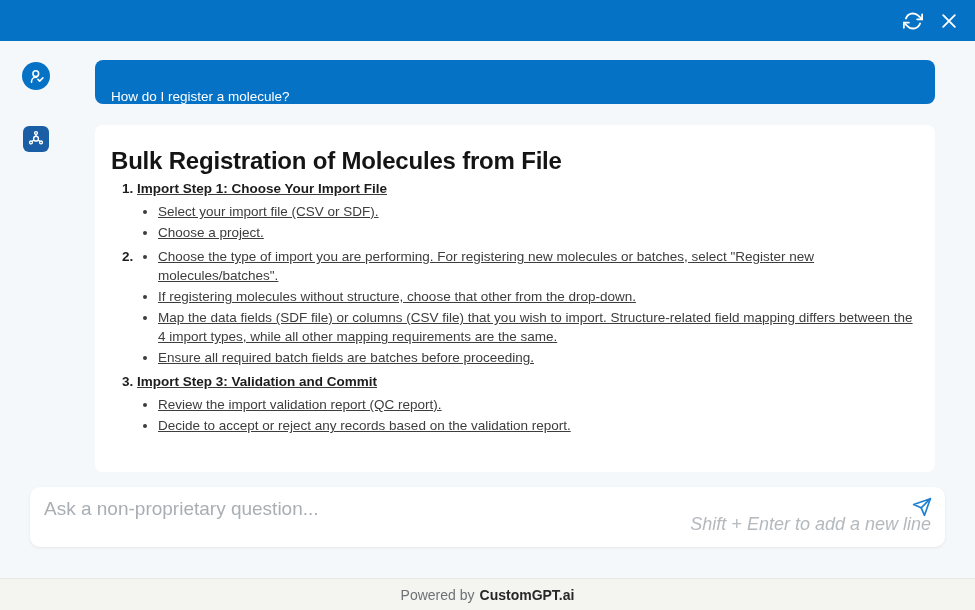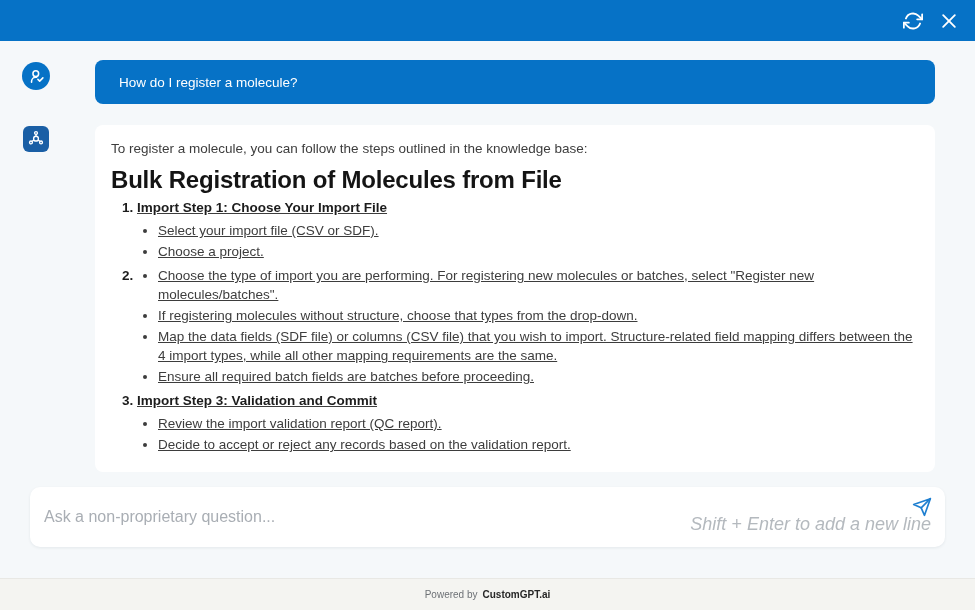--- a/index.html
+++ b/index.html
@@ -27,22 +27,22 @@
     position: absolute; left: 22px; top: 62px;
     width: 28px; height: 28px; border-radius: 50%;
     background: #0672c6;
     display: flex; align-items: center; justify-content: center;
   }
   .user-bubble {
     position: absolute; left: 95px; top: 60px;
     width: 840px; height: 44px;
     background: #0672c6; border-radius: 8px;
     color: #ffffff; font-size: 13.5px;
-    display: flex; align-items: center;
-    padding: 0 24px;
+    display: flex; align-items: flex-end;
+    padding: 0 16px;
   }
 
   
   .bot-avatar {
     position: absolute; left: 23px; top: 126px;
     width: 26px; height: 26px; border-radius: 6px;
     background: #1a5fa5;
     display: flex; align-items: center; justify-content: center;
   }
   .bot-card {
@@ -74,44 +74,44 @@
   .bot-card ul > li { margin: 2px 0; }
 
   
   .input-box {
     position: absolute; left: 30px; top: 487px;
     width: 915px; height: 60px;
     background: #ffffff; border-radius: 10px;
     box-shadow: 0 1px 3px rgba(30,50,70,0.08);
   }
   .question-input {
-    position: absolute; left: 0; top: 8px;
+    position: absolute; left: 0; top: 0;
     width: 860px; height: 34px;
     border: none; outline: none; background: transparent;
     padding: 10px 0 0 14px;
     font-family: "Liberation Sans", sans-serif;
-    font-size: 16px; color: #444;
+    font-size: 19px; color: #444;
   }
   .question-input::placeholder { color: #a9aeb4; opacity: 1; }
   .send-btn {
     position: absolute; right: 13px; top: 10px;
     width: 20px; height: 20px; cursor: pointer;
   }
   .input-hint {
     position: absolute; right: 14px; bottom: 12px;
     font-size: 18px; color: #b4b9be; font-style: italic;
   }
 
   
   .footer {
     position: absolute; left: 0; top: 578px;
     width: 975px; height: 32px;
     background: #f4f4f1; border-top: 1px solid #e8e8e4;
     display: flex; align-items: center; justify-content: center;
-    font-size: 10px; color: #6d7176;
+    font-size: 14px; color: #6d7176;
   }
   .footer .brand { font-weight: 700; color: #272727; margin-left: 5px; }
 </style>
 </head>
 <body>
 
 <div class="header">
   <svg class="hdr-icon" viewBox="0 0 24 24" fill="none" stroke="#ffffff" stroke-width="2.2" stroke-linecap="round" stroke-linejoin="round">
     <polyline points="23 4 23 10 17 10"></polyline>
     <polyline points="1 20 1 14 7 14"></polyline>
@@ -140,34 +140,33 @@
     <line x1="12" y1="8.3" x2="12" y2="5.6"></line>
     <circle cx="12" cy="4" r="1.9"></circle>
     <line x1="9.3" y1="13.2" x2="6.7" y2="15.3"></line>
     <circle cx="5.3" cy="16.6" r="1.9"></circle>
     <line x1="14.7" y1="13.2" x2="17.3" y2="15.3"></line>
     <circle cx="18.7" cy="16.6" r="1.9"></circle>
   </svg>
 </div>
 
 <div class="bot-card">
-  <p class="intro">To register a molecule, you can follow the steps outlined in the knowledge base:</p>
   <h2>Bulk Registration of Molecules from File</h2>
   <ol>
     <li>
       <span>Import Step 1: Choose Your Import File</span>
       <ul>
         <li>Select your import file (CSV or SDF).</li>
         <li>Choose a project.</li>
       </ul>
     </li>
     <li>
       <ul>
         <li>Choose the type of import you are performing. For registering new molecules or batches, select "Register new molecules/batches".</li>
-        <li>If registering molecules without structure, choose that types from the drop-down.</li>
+        <li>If registering molecules without structure, choose that other from the drop-down.</li>
         <li>Map the data fields (SDF file) or columns (CSV file) that you wish to import. Structure-related field mapping differs between the 4 import types, while all other mapping requirements are the same.</li>
         <li>Ensure all required batch fields are batches before proceeding.</li>
       </ul>
     </li>
     <li>
       <span>Import Step 3: Validation and Commit</span>
       <ul>
         <li>Review the import validation report (QC report).</li>
         <li>Decide to accept or reject any records based on the validation report.</li>
       </ul>

